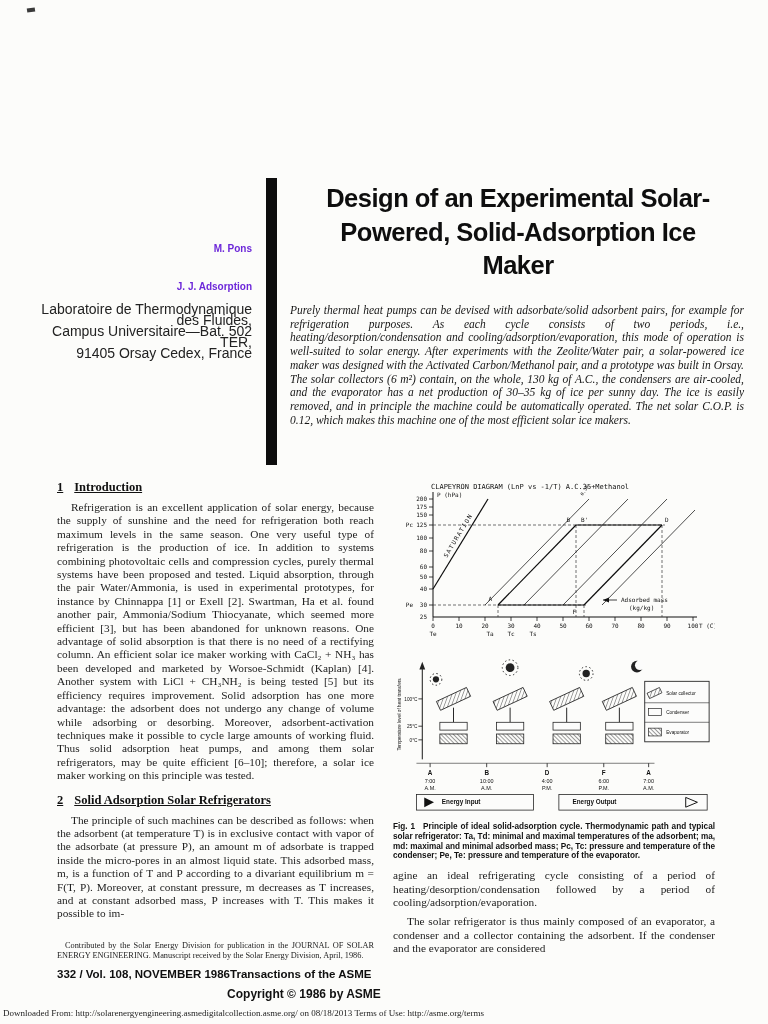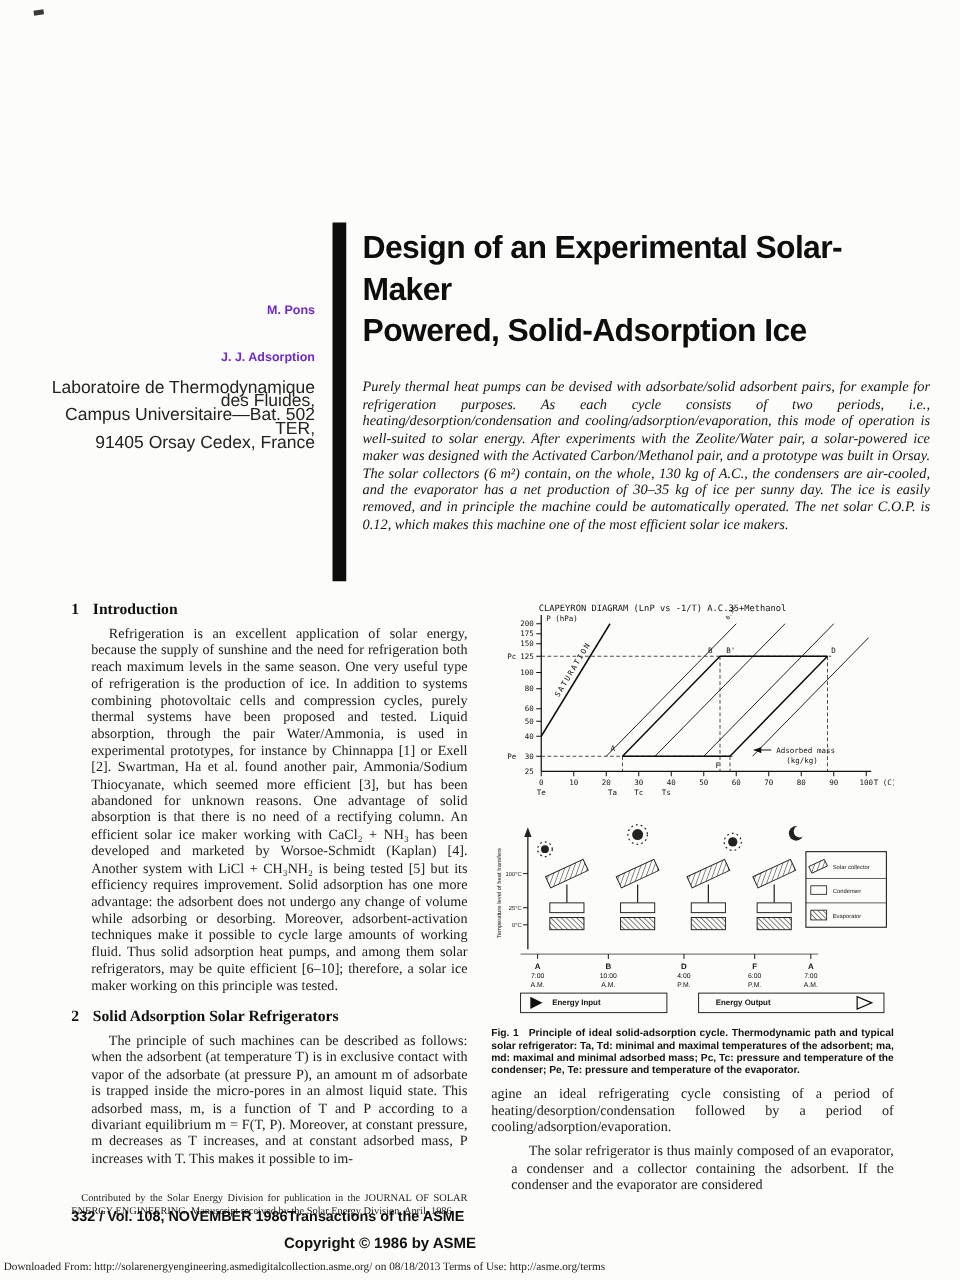--- a/index.html
+++ b/index.html
@@ -12,38 +12,38 @@
 
   
   .authors { position:absolute; left:40px; top:243px; width:212px; text-align:right;
              font-family:"Liberation Sans","DejaVu Sans",sans-serif; }
   .author { font-weight:bold; font-size:10px; color:#6d28d9; }
   .author2 { margin-top:27px; }
   .affil { margin-top:12px; font-size:14px; line-height:11px; color:#222; }
 
   .title-bar { position:absolute; left:266px; top:178px; width:11px; height:287px; background:#0d0d0d; }
 
-  .title-block { position:absolute; left:290px; top:182px; width:456px; }
+  .title-block { position:absolute; left:290px; top:182px; width:456px;text-align:center; }
   .title { font-family:"Liberation Sans","DejaVu Sans",sans-serif; font-weight:bold;
            font-size:25.5px; line-height:33.5px; letter-spacing:-0.5px; color:#0e0e0e; }
   .title .tline { display:block; }
 
   .abstract { position:absolute; left:290px; top:304px; width:454px;
               font-style:italic; font-size:11.5px; line-height:13.7px; text-align:justify; color:#161616; }
 
   
   .col { position:absolute; top:480px; }
   .col-left { left:57px; width:317px; }
   .col-right { left:393px; width:322px; }
 
-  .sec { font-size:12.5px; font-weight:bold; color:#111; margin-bottom:6px; }
+  .sec { font-size:12.5px; font-weight:bold; color:#111; margin-bottom:6px;text-decoration:underline; }
   .sec .secnum { margin-right:11px; }
   .sec2 { margin-top:10px; }
   .body { font-size:11.3px; line-height:13.4px; text-align:justify; color:#1c1c1c; }
-  .indent { text-indent:14px;margin-left:16px; }
+  .indent { text-indent:14px; }
   .footnote { margin-top:20px; font-size:8.3px; line-height:9.9px; text-align:justify; text-indent:8px; color:#222; }
 
   .caption { margin:8px 0 8px 0; font-family:"Liberation Sans","DejaVu Sans",sans-serif;
              font-weight:bold; font-size:8.2px; line-height:9.8px; text-align:justify; color:#111; }
   .caption .cap-label { margin-right:8px; }
   .rc-para { margin-top:6px; }
 
   
   svg { display:block; }
   .chart { width:322px; height:172px; }
@@ -89,22 +89,22 @@
       <div>Campus Universitaire—Bat. 502 TER,</div>
       <div>91405 Orsay Cedex, France</div>
     </div>
   </div>
 
   <div class="title-bar"></div>
 
   <div class="title-block">
     <h1 class="title">
       <span class="tline">Design of an Experimental Solar-</span>
+      <span class="tline">Powered, Solid-Adsorption Ice</span>
       <span class="tline">Maker</span>
-      <span class="tline">Powered, Solid-Adsorption Ice</span>
     </h1>
   </div>
 
   <p class="abstract">Purely thermal heat pumps can be devised with adsorbate/solid adsorbent pairs, for example for refrigeration purposes. As each cycle consists of two periods, i.e., heating/desorption/condensation and cooling/adsorption/evaporation, this mode of operation is well-suited to solar energy. After experiments with the Zeolite/Water pair, a solar-powered ice maker was designed with the Activated Carbon/Methanol pair, and a prototype was built in Orsay. The solar collectors (6 m²) contain, on the whole, 130 kg of A.C., the condensers are air-cooled, and the evaporator has a net production of 30–35 kg of ice per sunny day. The ice is easily removed, and in principle the machine could be automatically operated. The net solar C.O.P. is 0.12, which makes this machine one of the most efficient solar ice makers.</p>
 
   <div class="col col-left">
     <h2 class="sec">
       <span class="secnum">1</span><span>Introduction</span>
     </h2>
     <p class="body indent">Refrigeration is an excellent application of solar energy, because the supply of sunshine and the need for refrigeration both reach maximum levels in the same season. One very useful type of refrigeration is the production of ice. In addition to systems combining photovoltaic cells and compression cycles, purely thermal systems have been proposed and tested. Liquid absorption, through the pair Water/Ammonia, is used in experimental prototypes, for instance by Chinnappa [1] or Exell [2]. Swartman, Ha et al. found another pair, Ammonia/Sodium Thiocyanate, which seemed more efficient [3], but has been abandoned for unknown reasons. One advantage of solid absorption is that there is no need of a rectifying column. An efficient solar ice maker working with CaCl₂ + NH₃ has been developed and marketed by Worsoe-Schmidt (Kaplan) [4]. Another system with LiCl + CH₃NH₂ is being tested [5] but its efficiency requires improvement. Solid adsorption has one more advantage: the adsorbent does not undergo any change of volume while adsorbing or desorbing. Moreover, adsorbent-activation techniques make it possible to cycle large amounts of working fluid. Thus solid adsorption heat pumps, and among them solar refrigerators, may be quite efficient [6–10]; therefore, a solar ice maker working on this principle was tested.</p>

